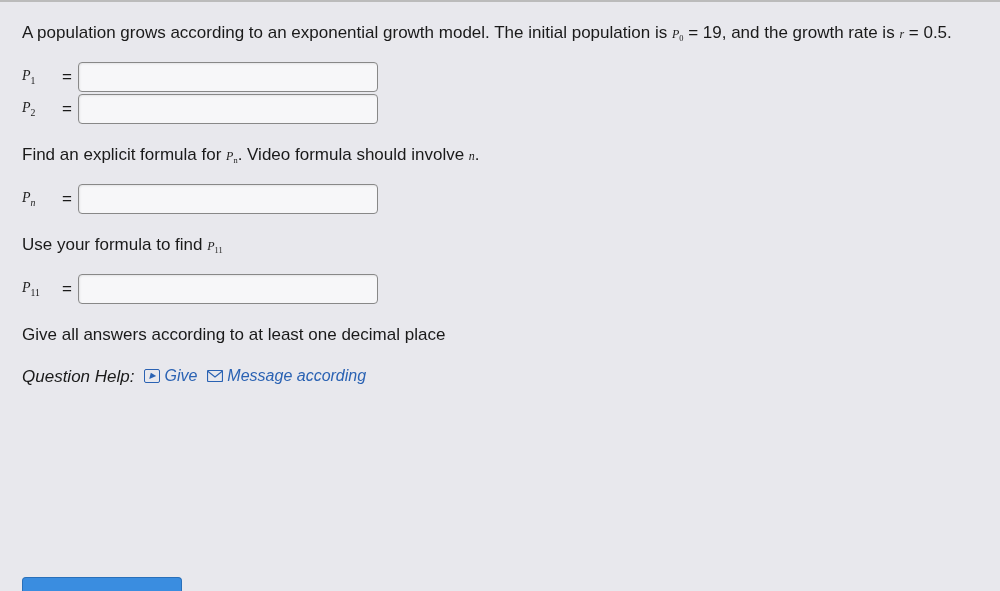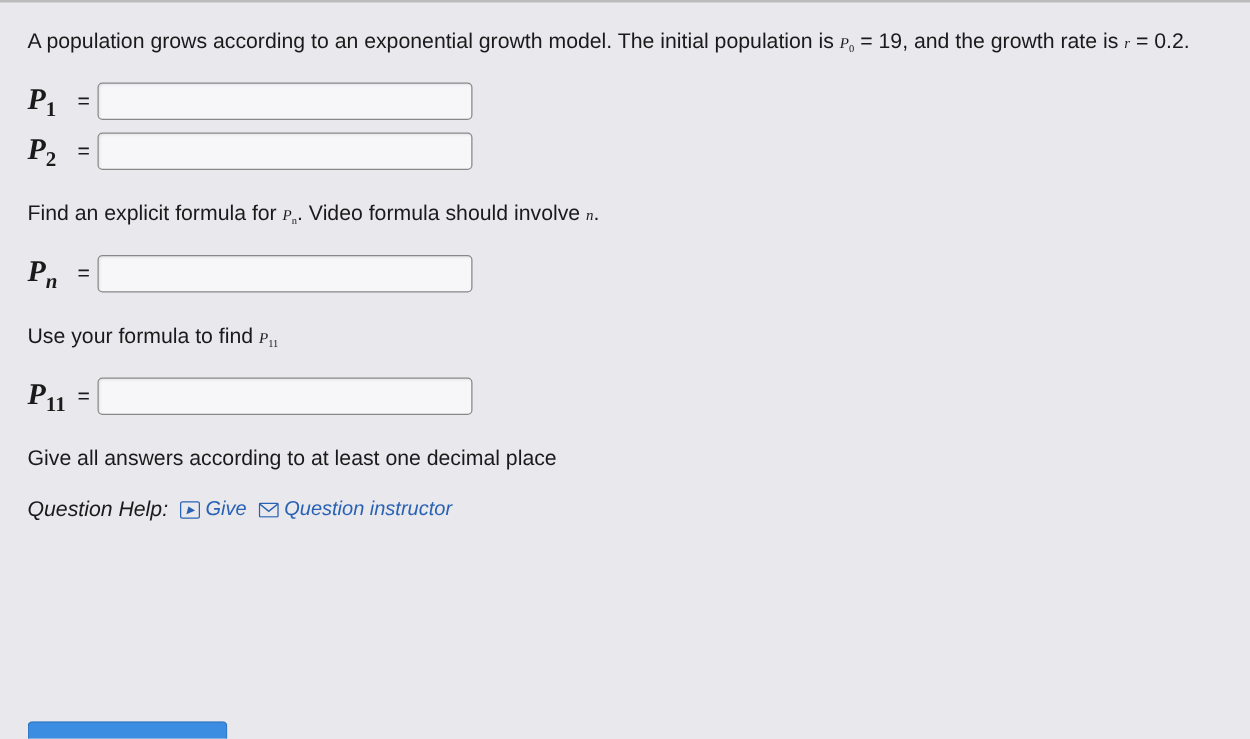--- a/index.html
+++ b/index.html
@@ -37,22 +37,21 @@
     .eq-row {
       display: flex;
       align-items: center;
       margin-bottom: 2px;
     }
     .eq-label {
       display: inline-block;
       min-width: 38px;
       font-family: 'Times New Roman', Georgia, serif;
       font-style: italic;
-      font-size: 24px;
-      font-weight: bold;
+      font-size: 14px;
     }
     .eq-label .sub {
       font-style: normal;
     }
     .equals {
       margin: 0 6px 0 2px;
       font-family: Arial, sans-serif;
     }
     input[type="text"] {
       width: 300px;
@@ -107,21 +106,21 @@
       border-bottom: none;
       border-radius: 4px 4px 0 0;
     }
   </style>
 </head>
 <body>
 
 <div class="content">
 
   <div class="para">
-    <span>A population grows according to an exponential growth model. The initial population is </span><span class="math-var"><span>P</span><span class="sub">0</span></span><span> = 19</span><span>, and the growth rate is </span><span class="math-var">r</span><span> = 0.2</span><span>.</span>
+    <span>A population grows according to an exponential growth model. The initial population is </span><span class="math-var"><span>P</span><span class="sub">0</span></span><span> = 19</span><span>, and the growth rate is </span><span class="math-var">r</span><span> = 0.5</span><span>.</span>
   </div>
 
 
   <div class="eq-row">
     <span class="eq-label"><span>P</span><span class="sub">1</span></span>
     <span class="equals">=</span>
     <input type="text" style="">
   </div>
 
   <div class="eq-row" style="margin-bottom:18px;">
@@ -156,19 +155,19 @@
     <span>Question Help:</span>
     <span class="help-link">
       <span class="icon-box">▶</span>
       <span>Give</span>
     </span>
     <span class="help-link">
       <svg class="icon-envelope" viewBox="0 0 16 12">
         <rect x="0.5" y="0.5" width="15" height="11" fill="none" stroke="#2a62b3" stroke-width="1.2" rx="1"></rect>
         <path d="M0.5 1 L8 7 L15.5 1" fill="none" stroke="#2a62b3" stroke-width="1.2"></path>
       </svg>
-      <span>Question instructor</span>
+      <span>Message according</span>
     </span>
   </div>
 
 </div>
 
 <div class="submit-btn"></div>
 
 </body></html>

